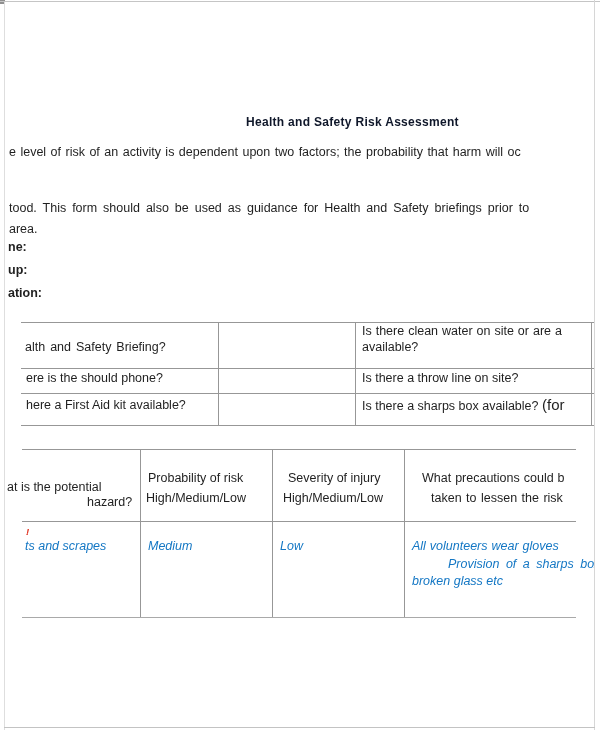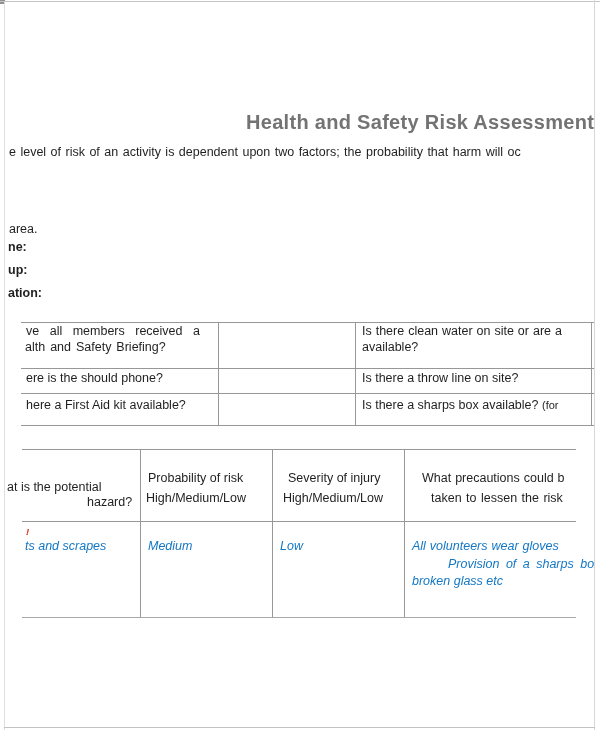--- a/index.html
+++ b/index.html
@@ -1,54 +1,54 @@
 <!DOCTYPE html>
 <html><head>
 <meta charset="utf-8">
 <style>
   html,body{margin:0;padding:0;background:#ffffff;}
   #page{position:relative;width:600px;height:730px;background:#ffffff;overflow:hidden;
         font-family:"Liberation Sans", sans-serif;}
   .clip{position:absolute;left:0;top:0;width:594px;height:730px;overflow:hidden;}
   .t{position:absolute;white-space:nowrap;font-size:12.5px;line-height:16px;color:#1f1f1f;}
   .b{font-weight:bold;}
-  .title{font-size:20px;line-height:19px;color:#737373;letter-spacing:0.3px;}
+  .title{font-size:12px;line-height:19px;color:#0f172a;letter-spacing:0.3px;}
   .blue{color:#1477c4;font-style:italic;}
-  .small{font-size:11px;}
+  .small{font-size:15px;}
   .marker{font-size:9.5px;font-weight:bold;font-style:italic;color:#e0301e;}
   .hl{position:absolute;height:1px;background:#979797;}
   .vl{position:absolute;width:1px;background:#979797;}
   .edge{position:absolute;background:#d6d6d6;}
   .ws05{word-spacing:0.5px;}.ws1{word-spacing:1px;}.ws15{word-spacing:1.5px;}
   .ws25{word-spacing:2.5px;}.ws3{word-spacing:3px;}.ws7{word-spacing:7px;}
 </style>
 </head>
 <body>
 
 <div id="page">
   <div class="clip">
 
     <div class="t b title" style="left:246px;top:113px;">Health and Safety Risk Assessment</div>
 
     <div class="t ws1" style="left:9px;top:144px;">e level of risk of an activity is dependent upon two factors; the probability that harm will oc</div>
+    <div class="t ws25" style="left:9px;top:200px;">tood. This form should also be used as guidance for Health and Safety briefings prior to</div>
     <div class="t" style="left:9px;top:221px;">area.</div>
 
     <div class="t b" style="left:8px;top:239px;">ne:</div>
     <div class="t b" style="left:8px;top:262px;">up:</div>
     <div class="t b" style="left:8px;top:285px;">ation:</div>
 
     <div class="hl" style="left:21px;top:322px;width:573px;"></div>
     <div class="hl" style="left:21px;top:368px;width:573px;"></div>
     <div class="hl" style="left:21px;top:393px;width:573px;"></div>
     <div class="hl" style="left:21px;top:425px;width:573px;"></div>
     <div class="vl" style="left:218px;top:322px;height:103px;"></div>
     <div class="vl" style="left:355px;top:322px;height:103px;"></div>
     <div class="vl" style="left:591px;top:322px;height:103px;"></div>
 
-    <div class="t ws7" style="left:26px;top:323px;">ve all members received a</div>
     <div class="t ws15" style="left:25px;top:339px;">alth and Safety Briefing?</div>
     <div class="t ws05" style="left:362px;top:323px;">Is there clean water on site or are a</div>
     <div class="t" style="left:362px;top:339px;">available?</div>
     <div class="t" style="left:26px;top:370px;">ere is the should phone?</div>
     <div class="t" style="left:362px;top:370px;">Is there a throw line on site?</div>
     <div class="t" style="left:26px;top:397px;">here a First Aid kit available?</div>
     <div class="t" style="left:362px;top:397px;">
       <span>Is there a sharps box available?</span>
       <span class="small">(for</span>
     </div>

